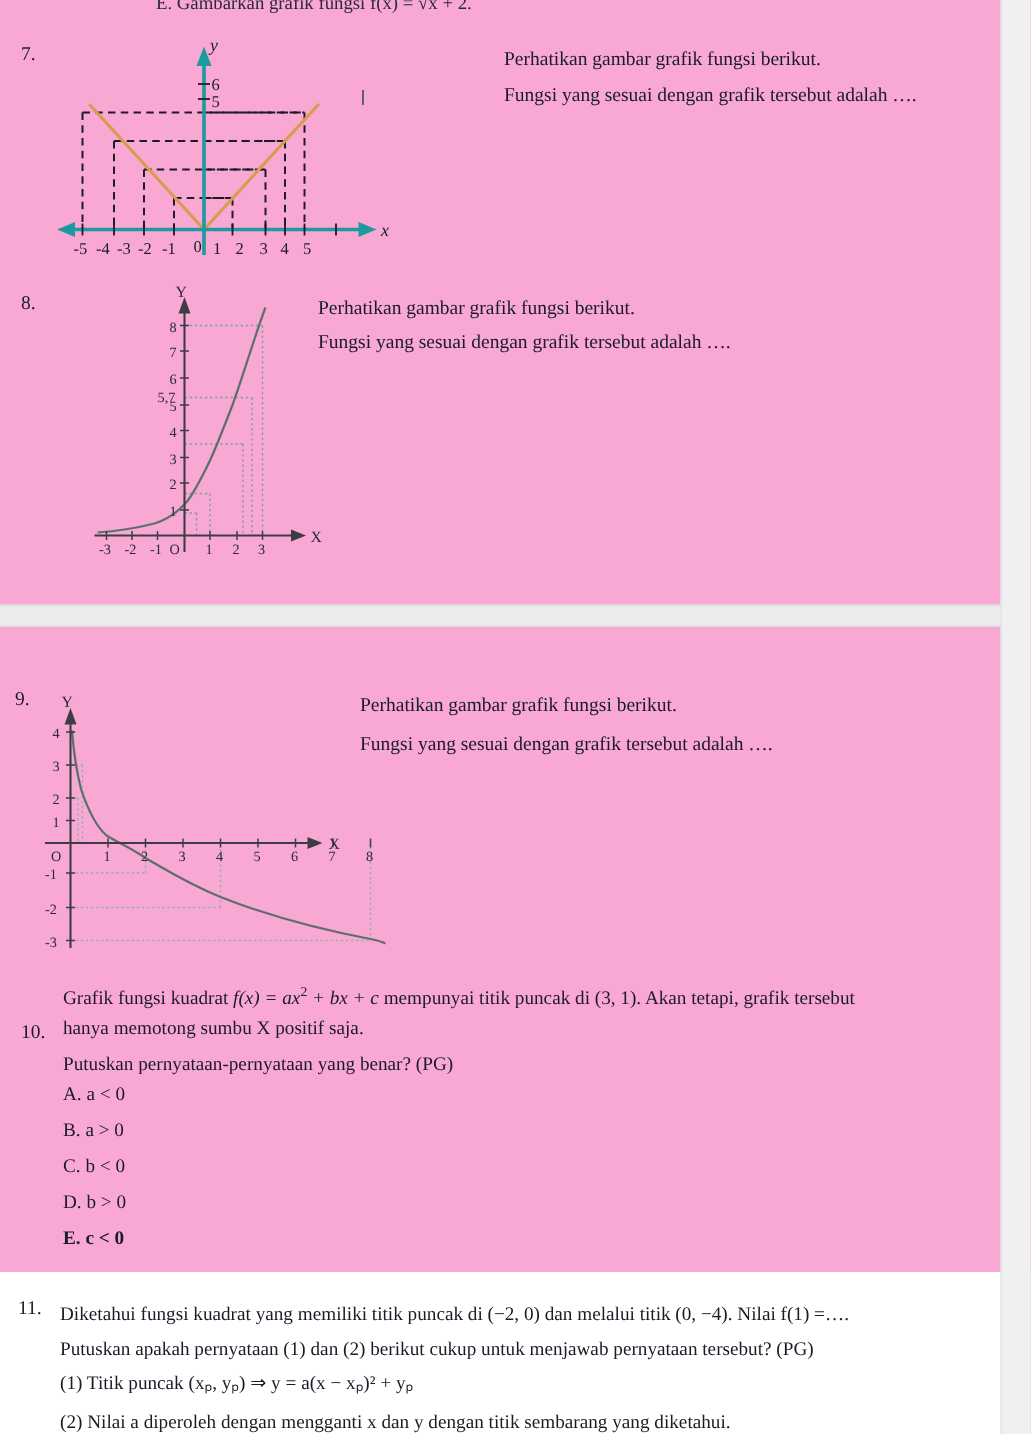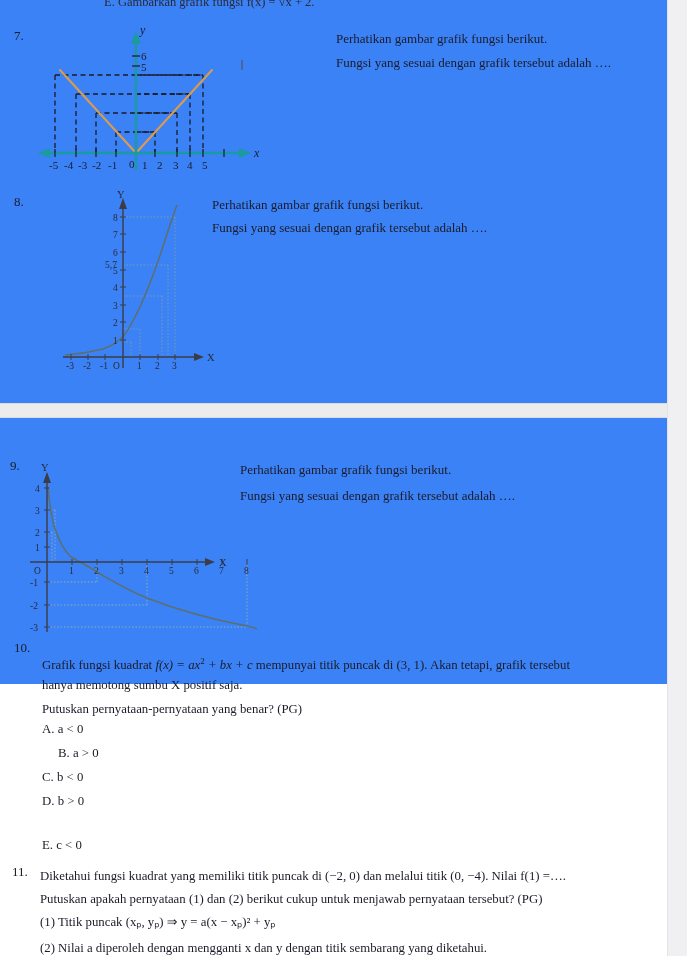--- a/index.html
+++ b/index.html
@@ -6,22 +6,22 @@
   html,body{margin:0;padding:0;}
   body{
     width:687px;height:956px;
     background:#ffffff;
     font-family:"Liberation Serif", serif;
     color:#1b1b28;
     overflow:hidden;
     position:relative;
   }
   .page{
-    position:absolute;left:0;top:0;width:687px;height:684px;
-    background:#3b82f6;
+    position:absolute;left:0;top:0;width:687px;height:848px;
+    background:#f9a8d4;
   }
   
   .right-gutter{
     position:absolute;right:0;top:0;width:19px;height:956px;
     background:#f0f0f2;border-left:1px solid #e3e3e6;
   }
   .page-sep{
     position:absolute;left:0;width:668px;background:#ececed;
   }
   .page-sep .l1{position:absolute;left:0;top:0;width:100%;height:1px;background:#dcdce0;}
@@ -303,33 +303,33 @@
       <g font-family="Liberation Serif, serif" font-size="10.5" fill="#2a2a34">
         <text x="194" y="104">X</text>
         <text x="16" y="9">Y</text>
       </g>
     </svg>
   </div>
 
   <div class="prompt" style="left:240px;top:459px;">Perhatikan gambar grafik fungsi berikut.</div>
   <div class="prompt" style="left:240px;top:485px;">Fungsi yang sesuai dengan grafik tersebut adalah ….</div>
 
-  <div class="qnum" style="left:14px;top:640px;">10.</div>
+  <div class="qnum" style="left:14px;top:680px;">10.</div>
 
   <div class="body-text" style="left:42px;top:649px;">
     <span>Grafik fungsi kuadrat </span><i class="mv">f(x) = ax</i><span class="sup">2</span><i class="mv"> + bx + c</i><span> mempunyai titik puncak di (3, 1). Akan tetapi, grafik tersebut</span>
   </div>
   <div class="body-text" style="left:42px;top:673px;">hanya memotong sumbu X positif saja.</div>
   <div class="body-text" style="left:42px;top:697px;">Putuskan pernyataan-pernyataan yang benar? (PG)</div>
 
   <div class="opt" style="left:42px;top:722px;">A.  a &lt; 0</div>
-  <div class="opt" style="left:58px;top:746px;">B.  a &gt; 0</div>
+  <div class="opt" style="left:42px;top:746px;">B.  a &gt; 0</div>
   <div class="opt" style="left:42px;top:770px;">C.  b &lt; 0</div>
   <div class="opt" style="left:42px;top:794px;font-family:Liberation Serif, serif;">D.  b &gt; 0</div>
-  <div class="opt" style="left:42px;top:838px;">E.  c &lt; 0</div>
+  <div class="opt" style="left:42px;top:818px;font-weight:bold;">E.  c &lt; 0</div>
 
   <div class="qnum" style="left:12px;top:864px;">11.</div>
 
   <div class="body-text" style="left:40px;top:864px;">Diketahui fungsi kuadrat yang memiliki titik puncak di (−2, 0) dan melalui titik (0, −4). Nilai f(1) =….</div>
   <div class="body-text" style="left:40px;top:887px;">Putuskan apakah pernyataan (1) dan (2) berikut cukup untuk menjawab pernyataan tersebut? (PG)</div>
   <div class="body-text" style="left:40px;top:910px;">(1) Titik puncak (xₚ, yₚ) ⇒ y = a(x − xₚ)² + yₚ</div>
   <div class="body-text" style="left:40px;top:936px;">(2) Nilai a diperoleh dengan mengganti x dan y dengan titik sembarang yang diketahui.</div>
 
   <div class="right-gutter"></div>
 

